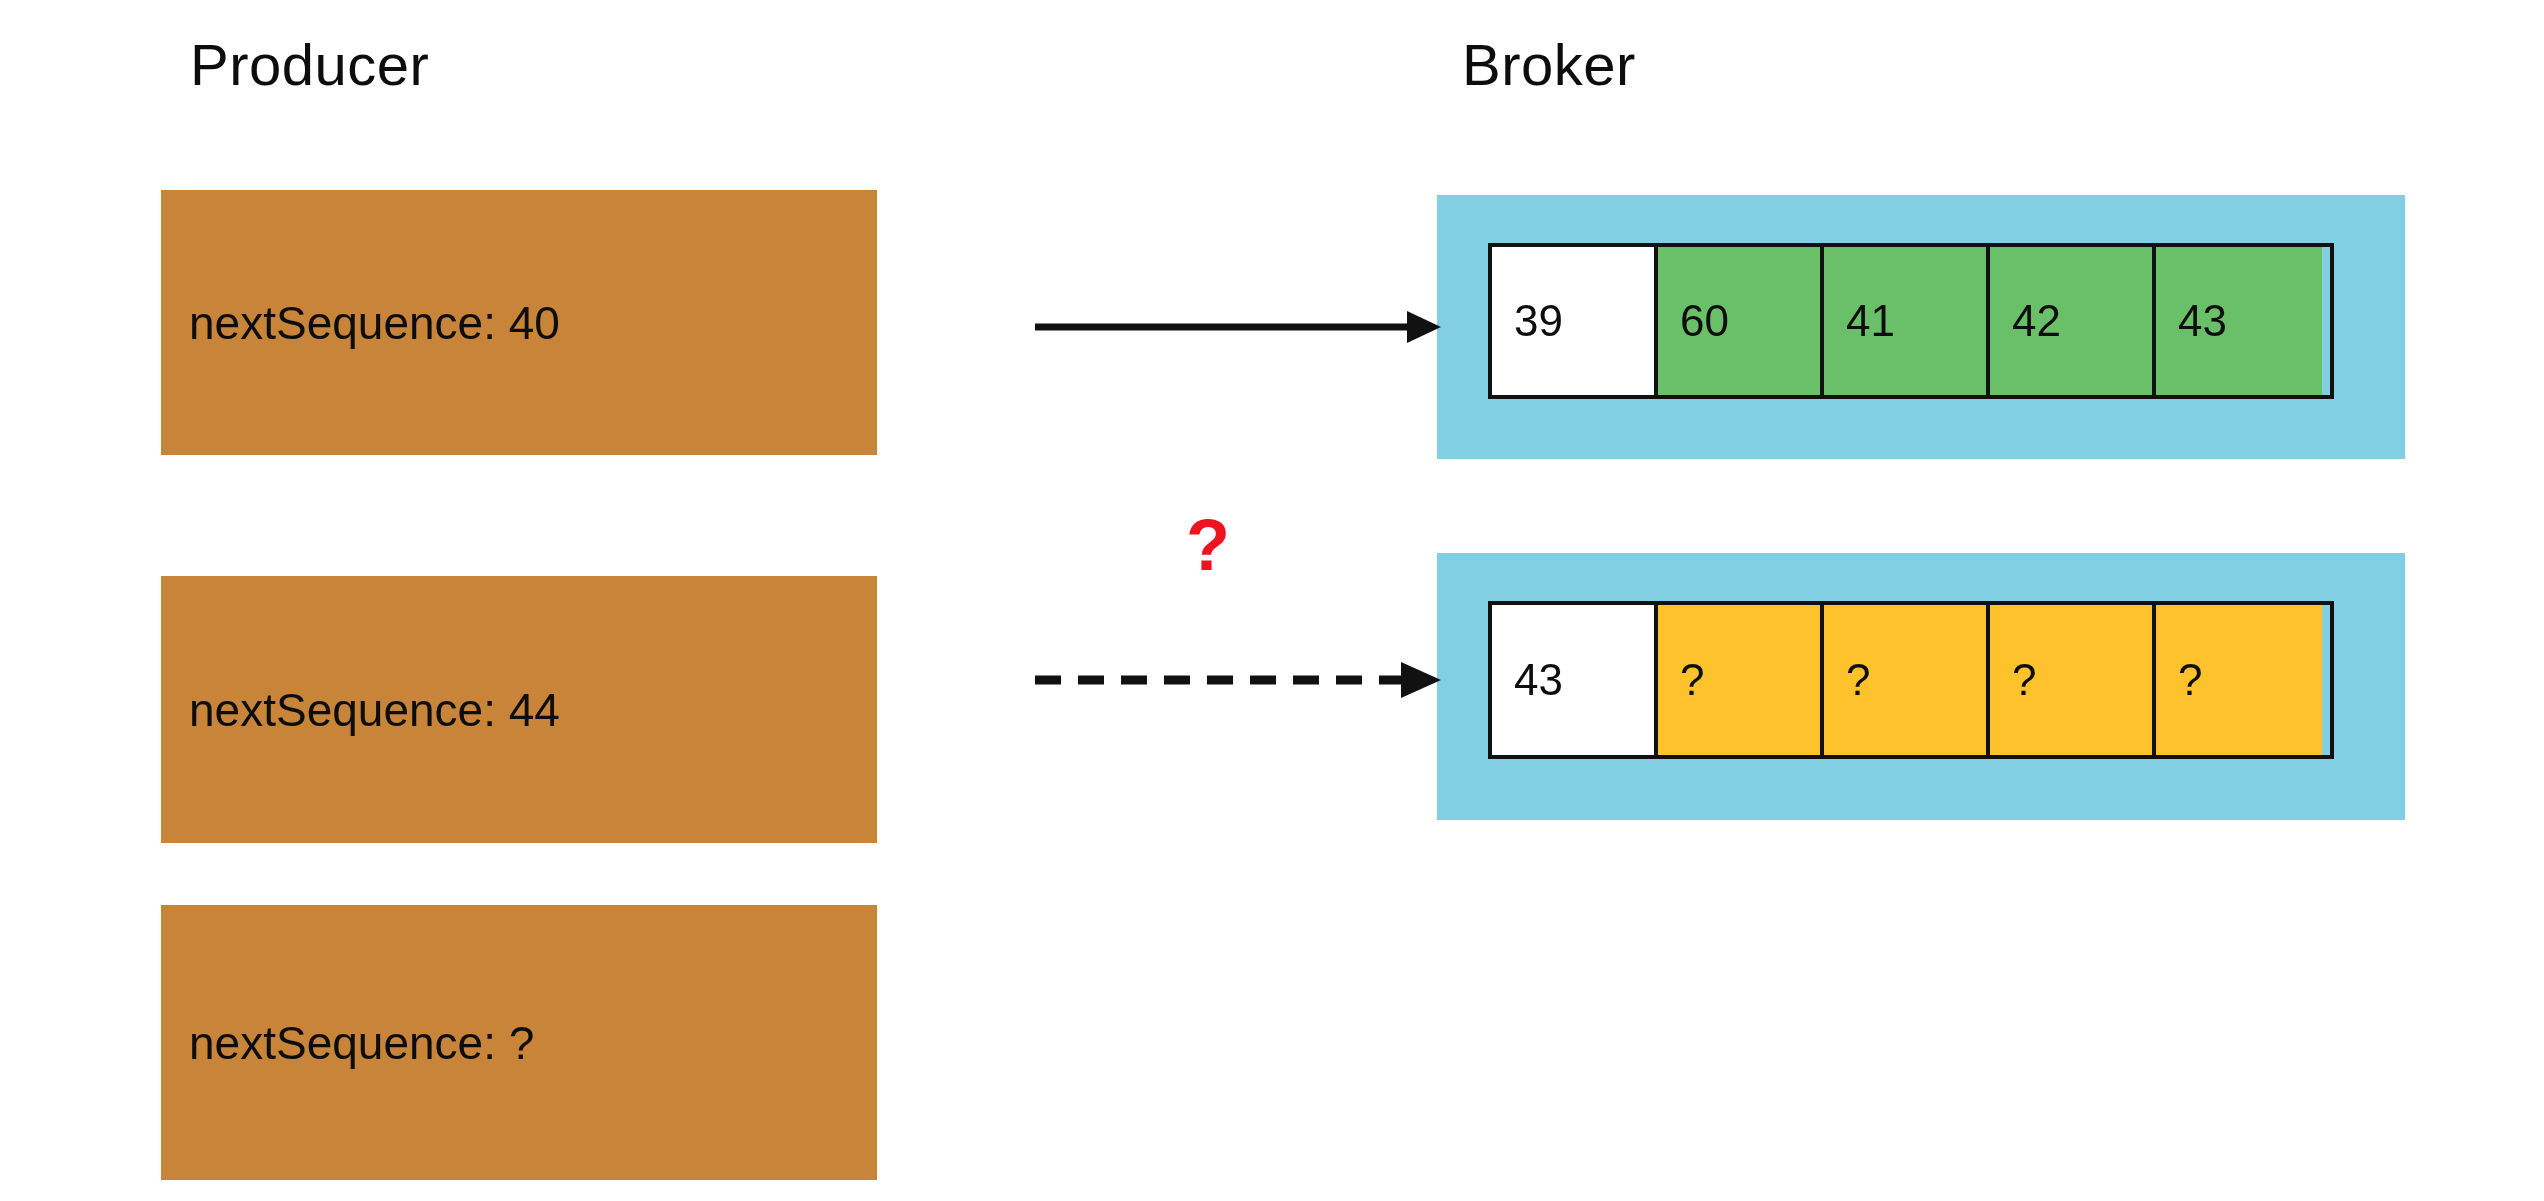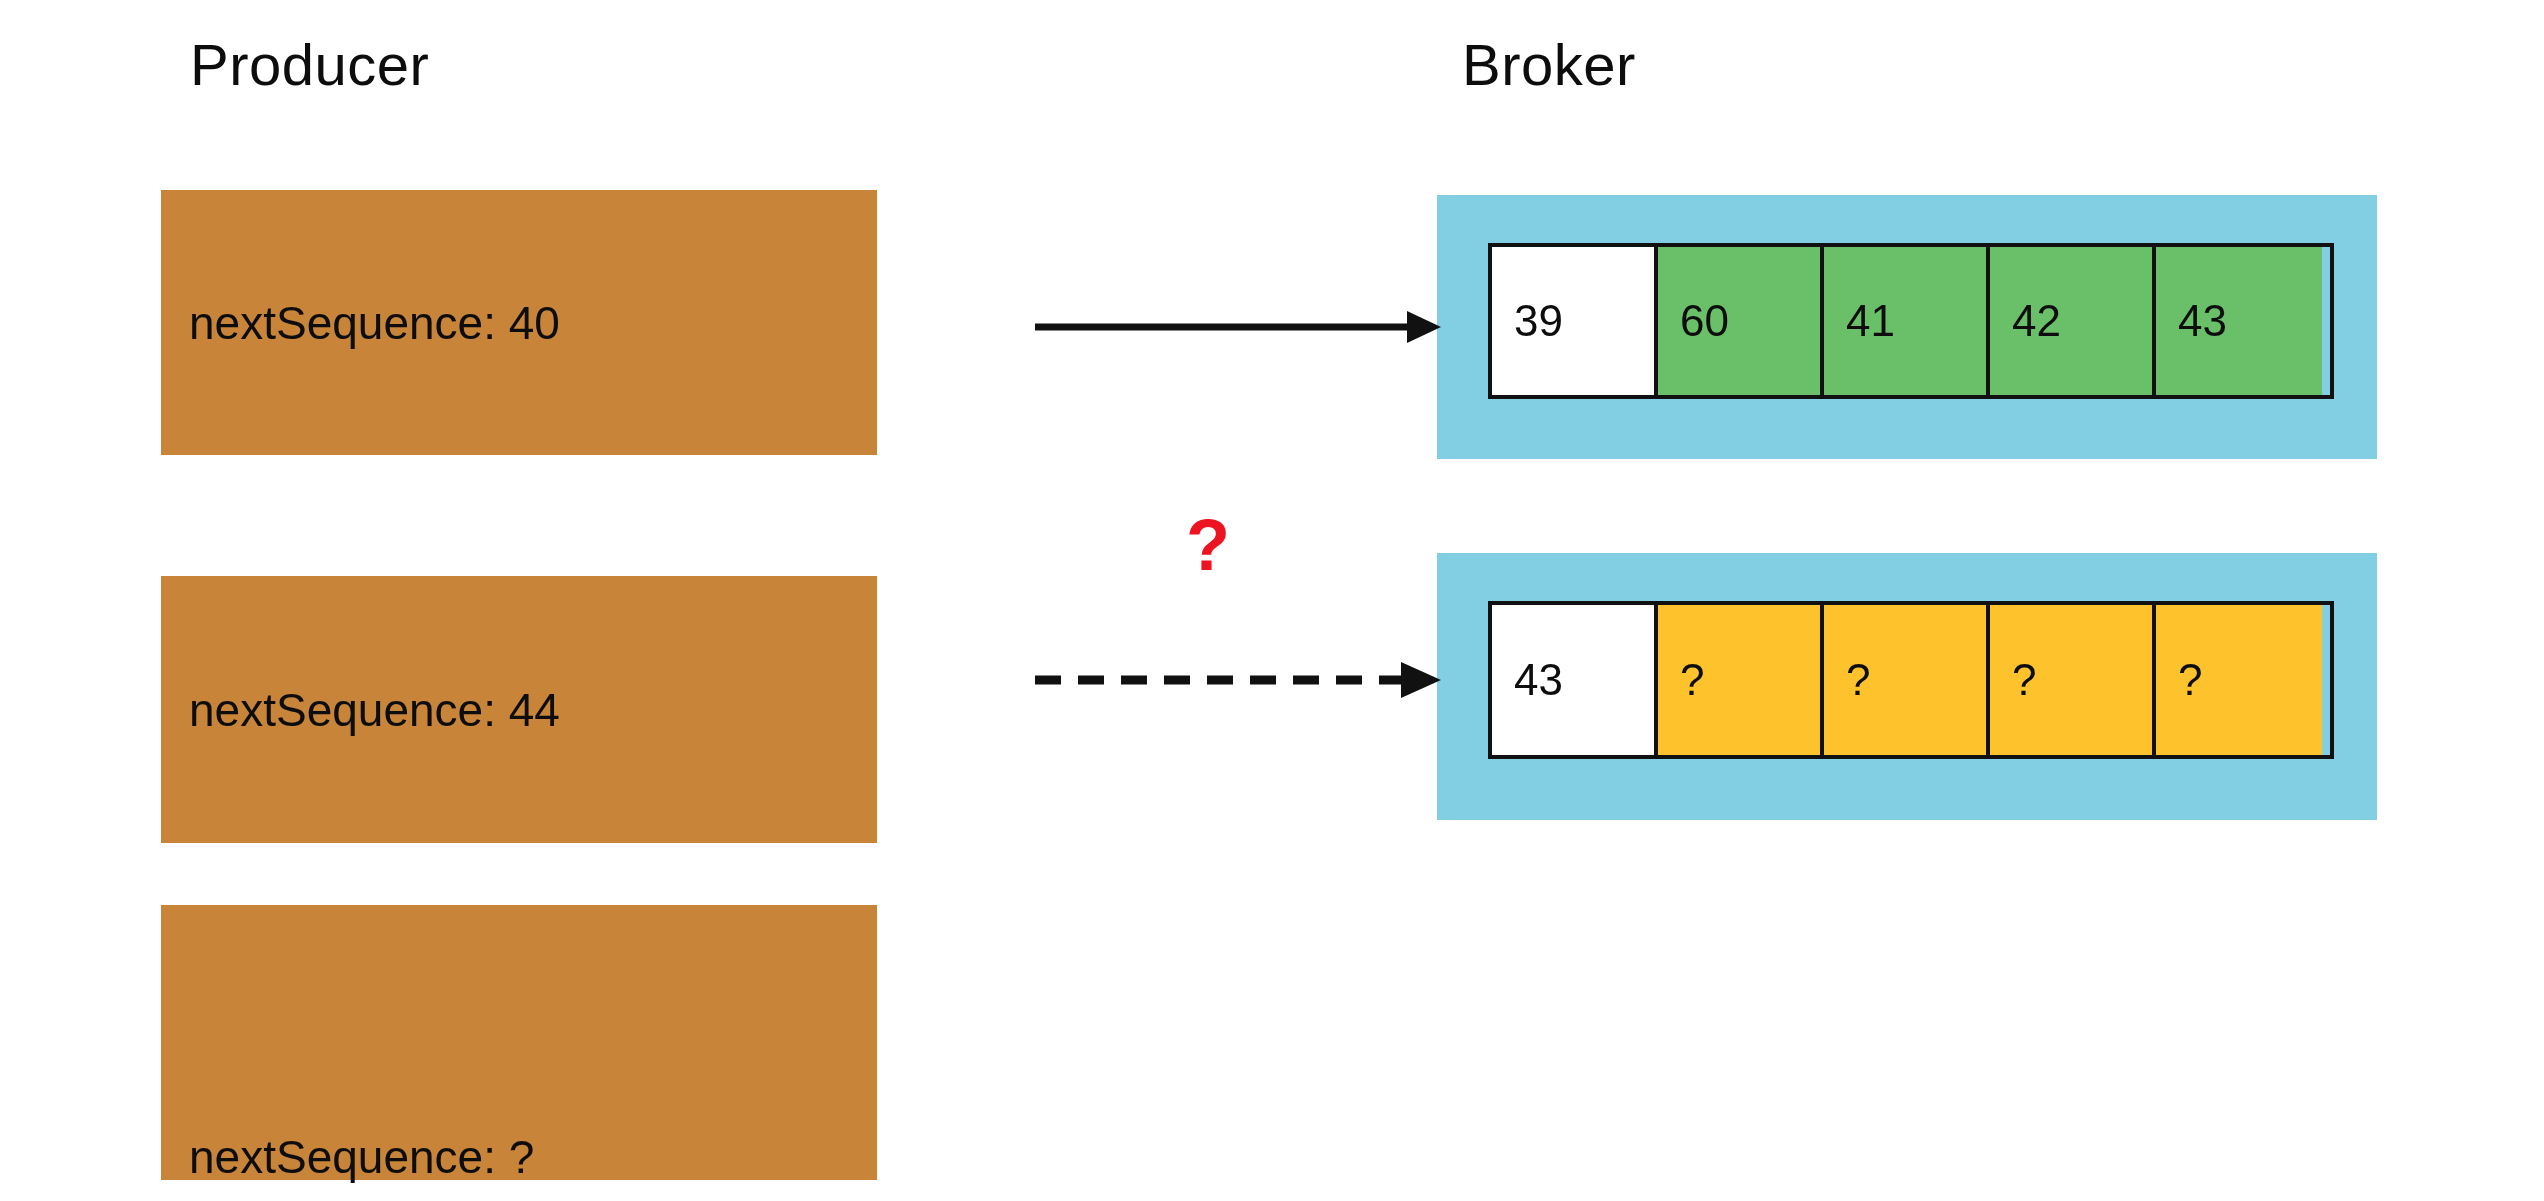--- a/index.html
+++ b/index.html
@@ -37,36 +37,37 @@
     left: 161px;
     width: 716px;
     background: #c8853a;
     display: flex;
     align-items: center;
     box-sizing: border-box;
     padding-left: 28px;
   }
   #producer-box-1 { top: 190px;  height: 265px; }
   #producer-box-2 { top: 576px;  height: 267px; align-items: center; }
-  #producer-box-3 { top: 905px;  height: 275px; align-items: flex-end; }
+  #producer-box-3 { top: 905px;  height: 275px; }
 
   .producer-label {
     font-size: 46px;
     font-weight: 400;
     color: #0d0d0d;
     white-space: nowrap;
     line-height: 1;
   }
 
   
   .broker-container {
     position: absolute;
     left: 1437px;
     width: 940px;
     background: #82cfe3;
+    padding-left: 28px;
   }
   #broker-container-1 { top: 195px; height: 264px; }
   #broker-container-2 { top: 553px; height: 267px; }
 
   .partition-table {
     position: absolute;
     left: 51px;
     top: 48px;
     display: flex;
     border: 4px solid #111111;

